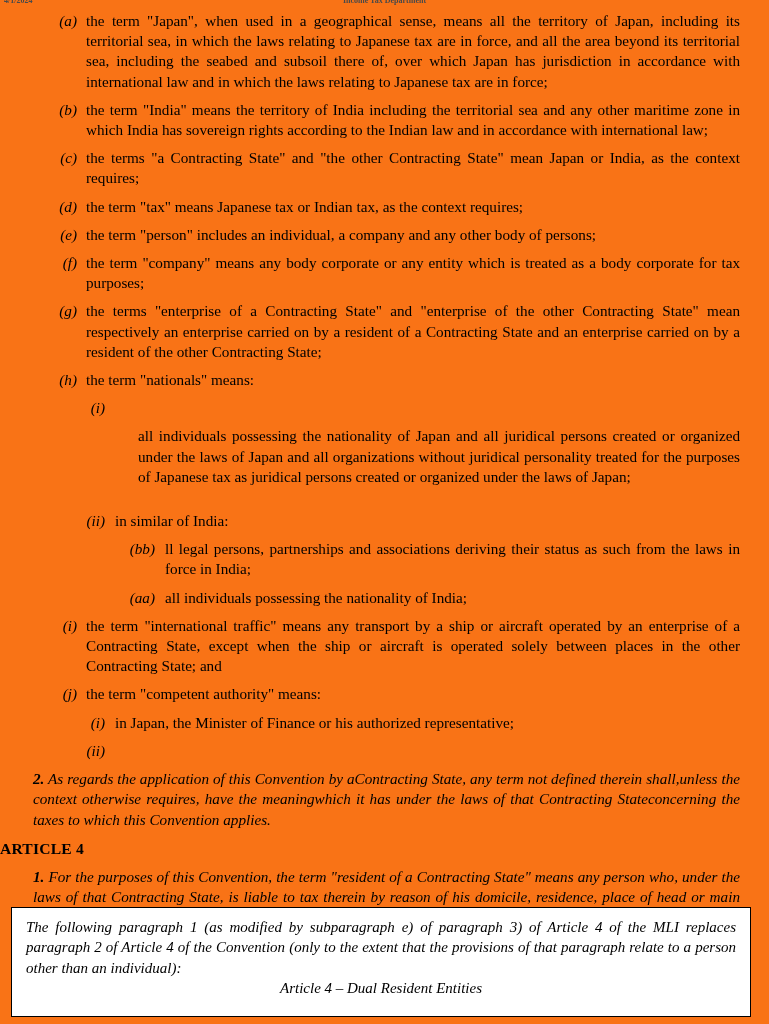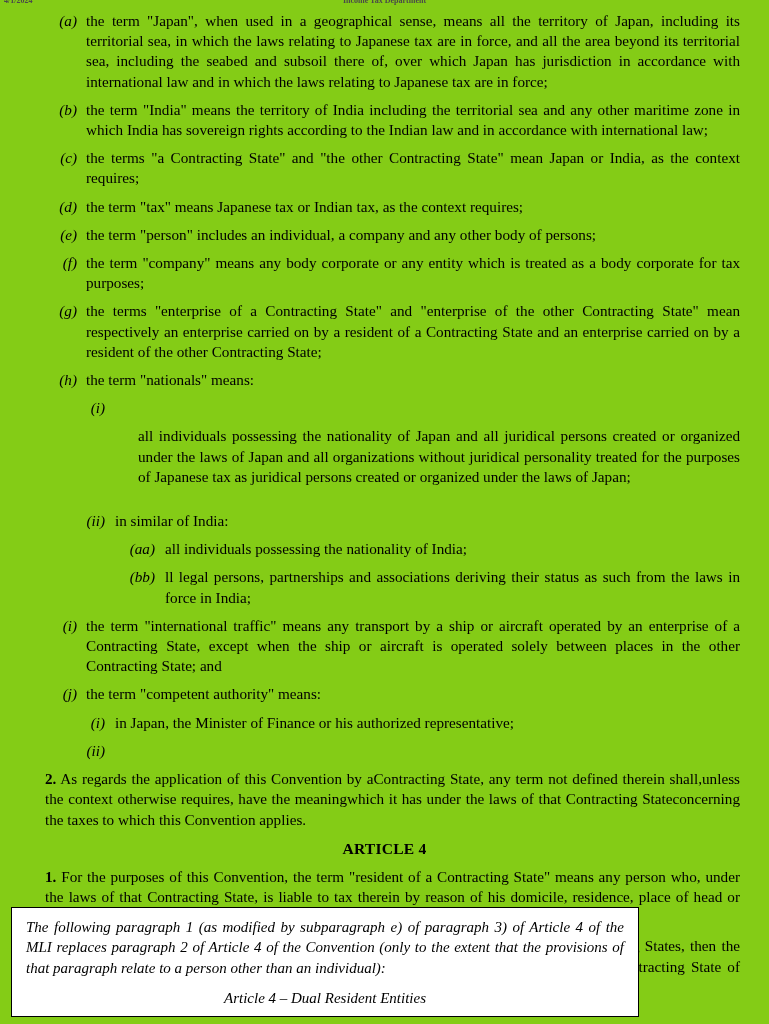--- a/index.html
+++ b/index.html
@@ -4,21 +4,21 @@
 <style>
   html, body {
     margin: 0;
     padding: 0;
     background: #ffffff;
   }
   .page {
     position: relative;
     width: 769px;
     height: 1024px;
-    background: #84cc16;
+    background: #f97316;
     font-family: "Liberation Serif", "DejaVu Serif", serif;
     color: #000000;
     overflow: hidden;
     box-sizing: border-box;
   }
 
   
   .running-header {
     position: absolute;
     top: -4px;
@@ -45,26 +45,27 @@
 
   
   .doc-body {
     position: absolute;
     top: 11px;
     left: 0;
     width: 769px;
   }
 
   .para {
-    margin: 0 0 9px 16px;
+    margin: 0 0 9px 4px;
     padding: 0 29px 0 29px;
     font-size: 15.2px;
     line-height: 20.2px;
     text-align: justify;
     text-justify: inter-word;
+    font-style: italic;
   }
   .para .lead-num {
     font-weight: bold;
   }
 
   
   .li {
     display: flex;
     margin: 0 0 8px 0;
     font-size: 15.2px;
@@ -120,50 +121,49 @@
   }
   .lvl3 > .marker {
     width: 40px;
     margin-left: 115px;
     padding-right: 10px;
   }
 
   
   .article-heading {
     margin: 10px 0 9px 0;
-    text-align: center;
     font-size: 15.6px;
     font-weight: bold;
     letter-spacing: 0.2px;
   }
 
   
   .mli-box {
     position: absolute;
     left: 11px;
     top: 907px;
-    width: 628px;
+    width: 740px;
     height: 110px;
     border: 1.6px solid #000000;
     box-sizing: border-box;
     background: #ffffff;
   }
   .mli-box .mli-inner {
     padding: 9px 14px 0 14px;
   }
   .mli-box p {
     margin: 0;
     font-style: italic;
     font-size: 15px;
     line-height: 20.4px;
     text-align: justify;
     text-justify: inter-word;
   }
   .mli-box .mli-subheading {
-    margin: 10px 0 0 0;
+    margin: 0 0 0 0;
     font-style: italic;
     font-size: 15px;
     line-height: 20.4px;
     text-align: center;
   }
 </style>
 </head>
 <body>
 
 <div class="page">
@@ -219,27 +219,27 @@
       <span class="marker">(i)</span>
     </div>
     <div class="lvl2-text">all individuals possessing the nationality of Japan and all juridical persons created or organized under the laws of Japan and all organizations without juridical personality treated for the purposes of Japanese tax as juridical persons created or organized under the laws of Japan;</div>
 
     <div class="li lvl2">
       <span class="marker">(ii)</span>
       <span class="content nojust">in similar of India:</span>
     </div>
 
     <div class="li lvl3">
+      <span class="marker">(bb)</span>
+      <span class="content">ll legal persons, partnerships and associations deriving their status as such from the laws in force in India;</span>
+    </div>
+
+    <div class="li lvl3">
       <span class="marker">(aa)</span>
       <span class="content nojust">all individuals possessing the nationality of India;</span>
-    </div>
-
-    <div class="li lvl3">
-      <span class="marker">(bb)</span>
-      <span class="content">ll legal persons, partnerships and associations deriving their status as such from the laws in force in India;</span>
     </div>
 
     <div class="li lvl1">
       <span class="marker">(i)</span>
       <span class="content">the term "international traffic" means any transport by a ship or aircraft operated by an enterprise of a Contracting State, except when the ship or aircraft is operated solely between places in the other Contracting State; and</span>
     </div>
 
     <div class="li lvl1">
       <span class="marker">(j)</span>
       <span class="content nojust">the term "competent authority" means:</span>

